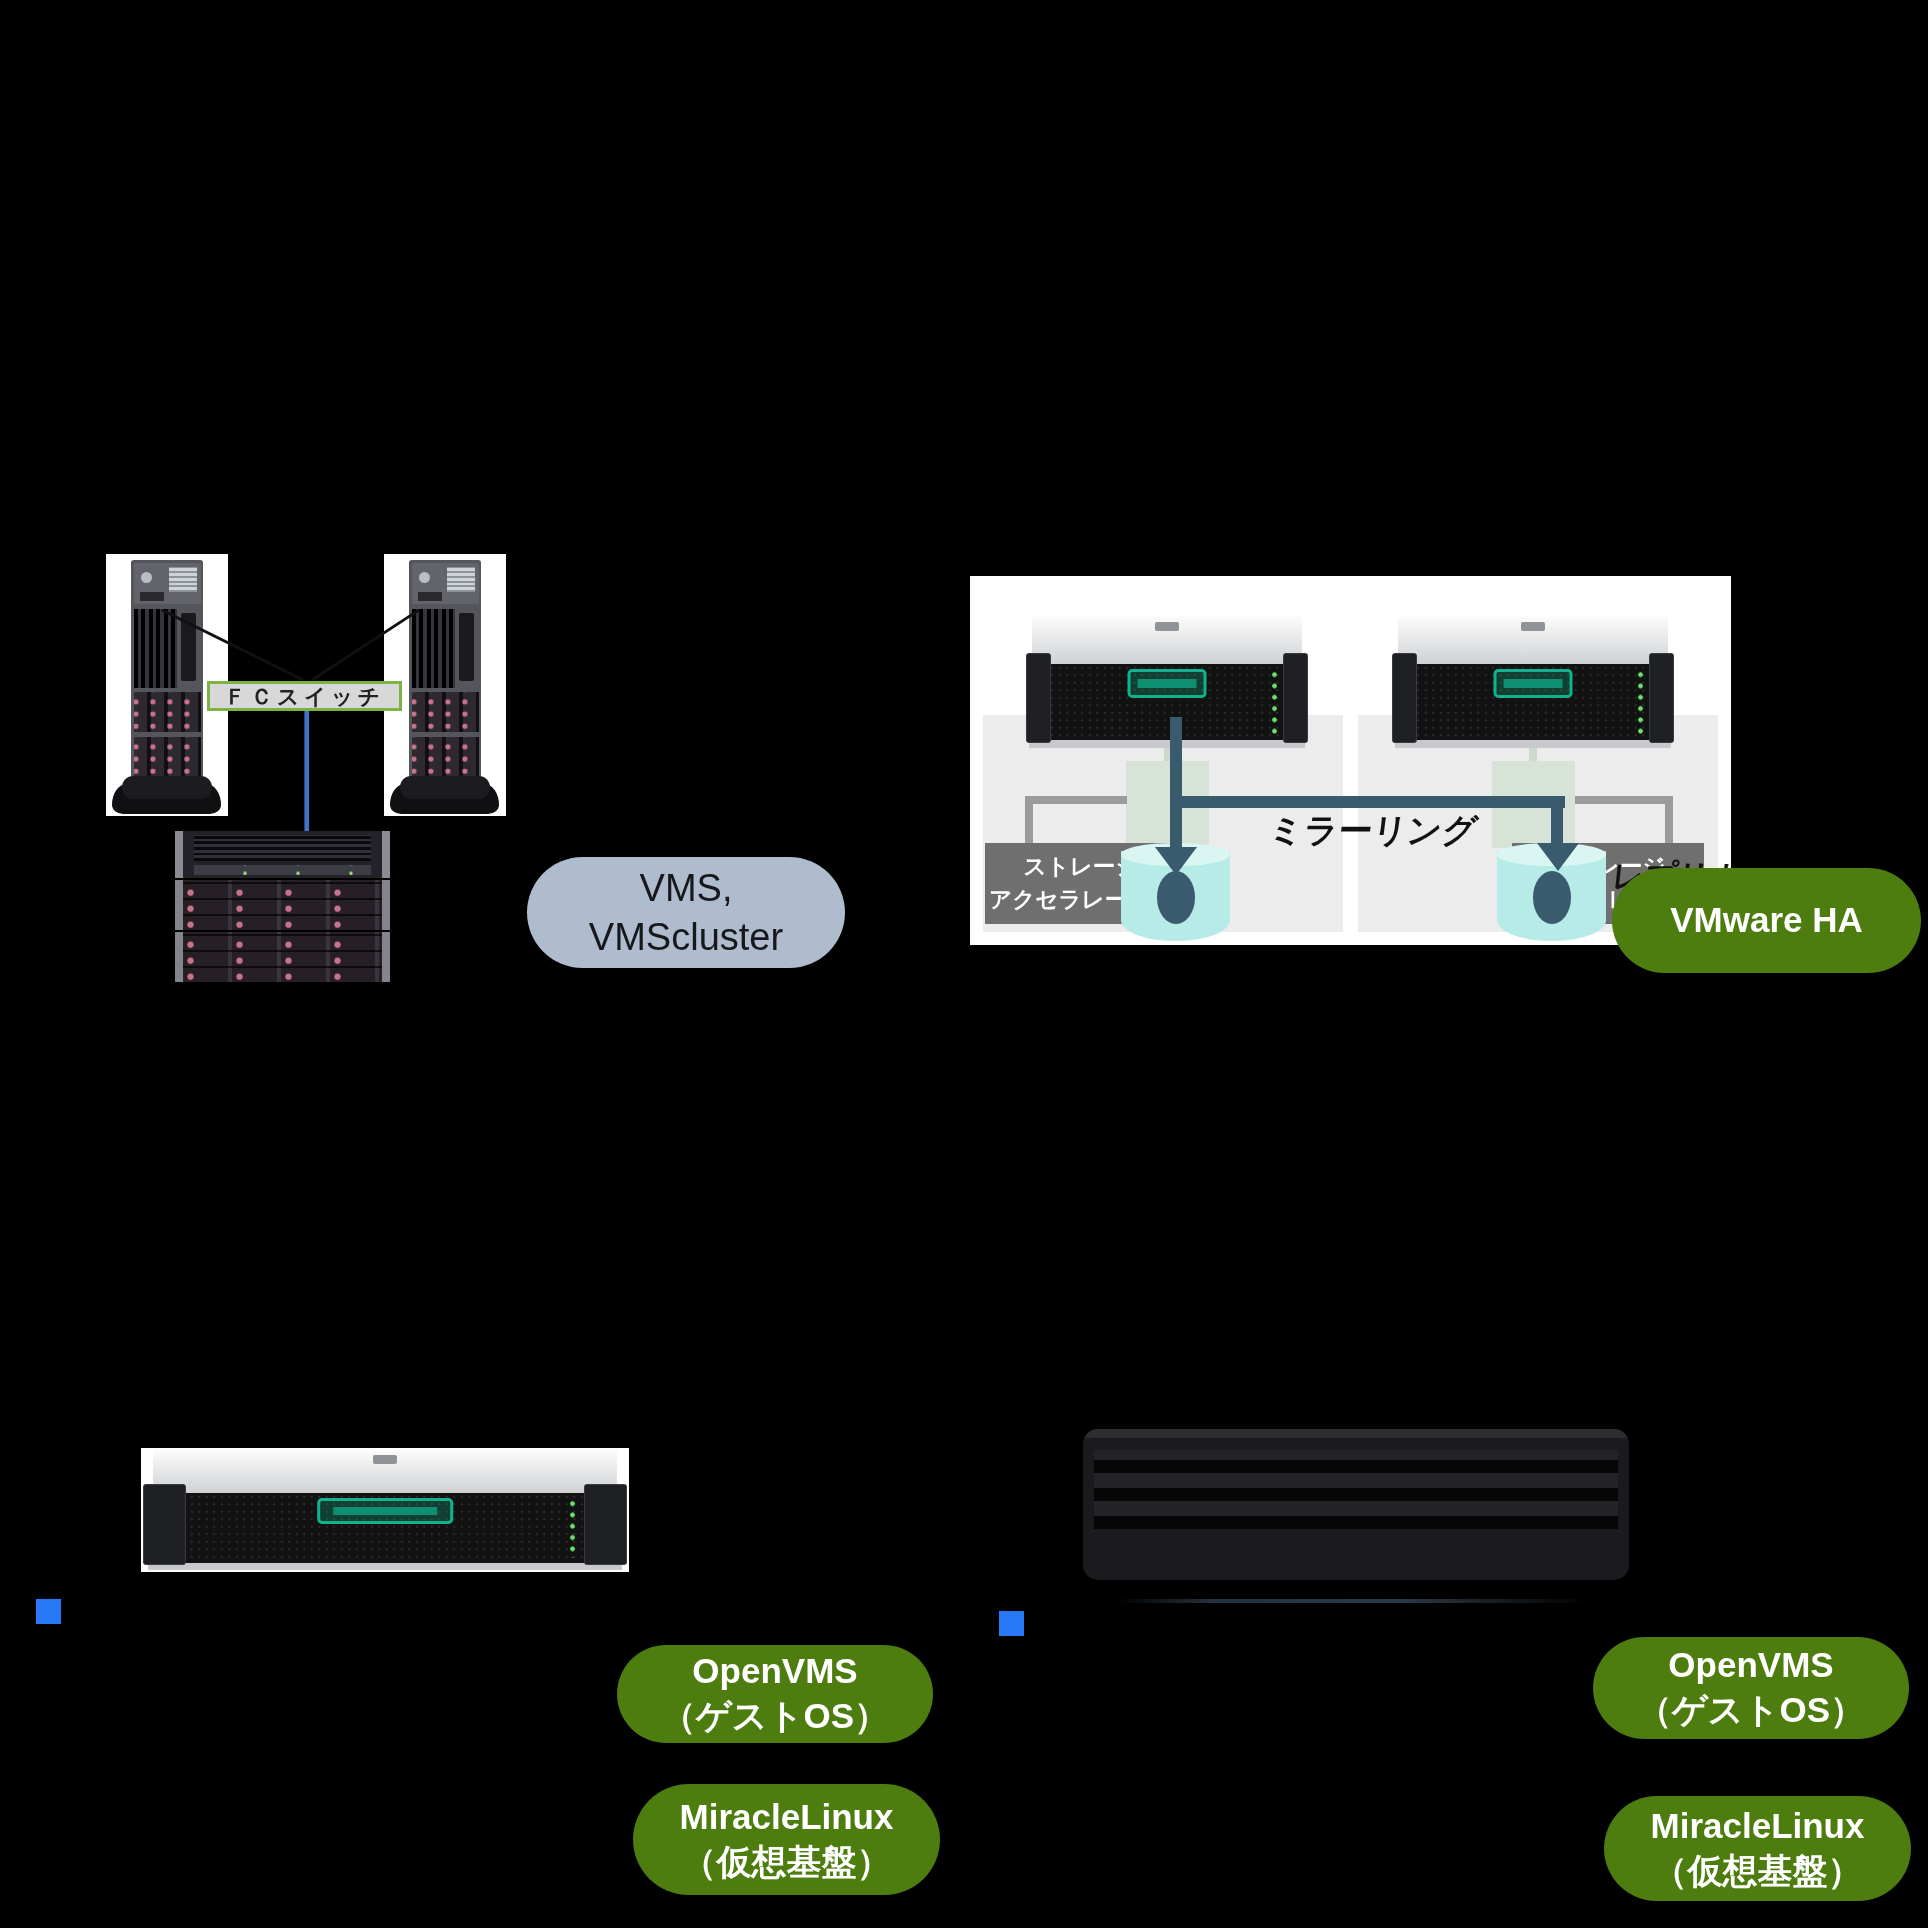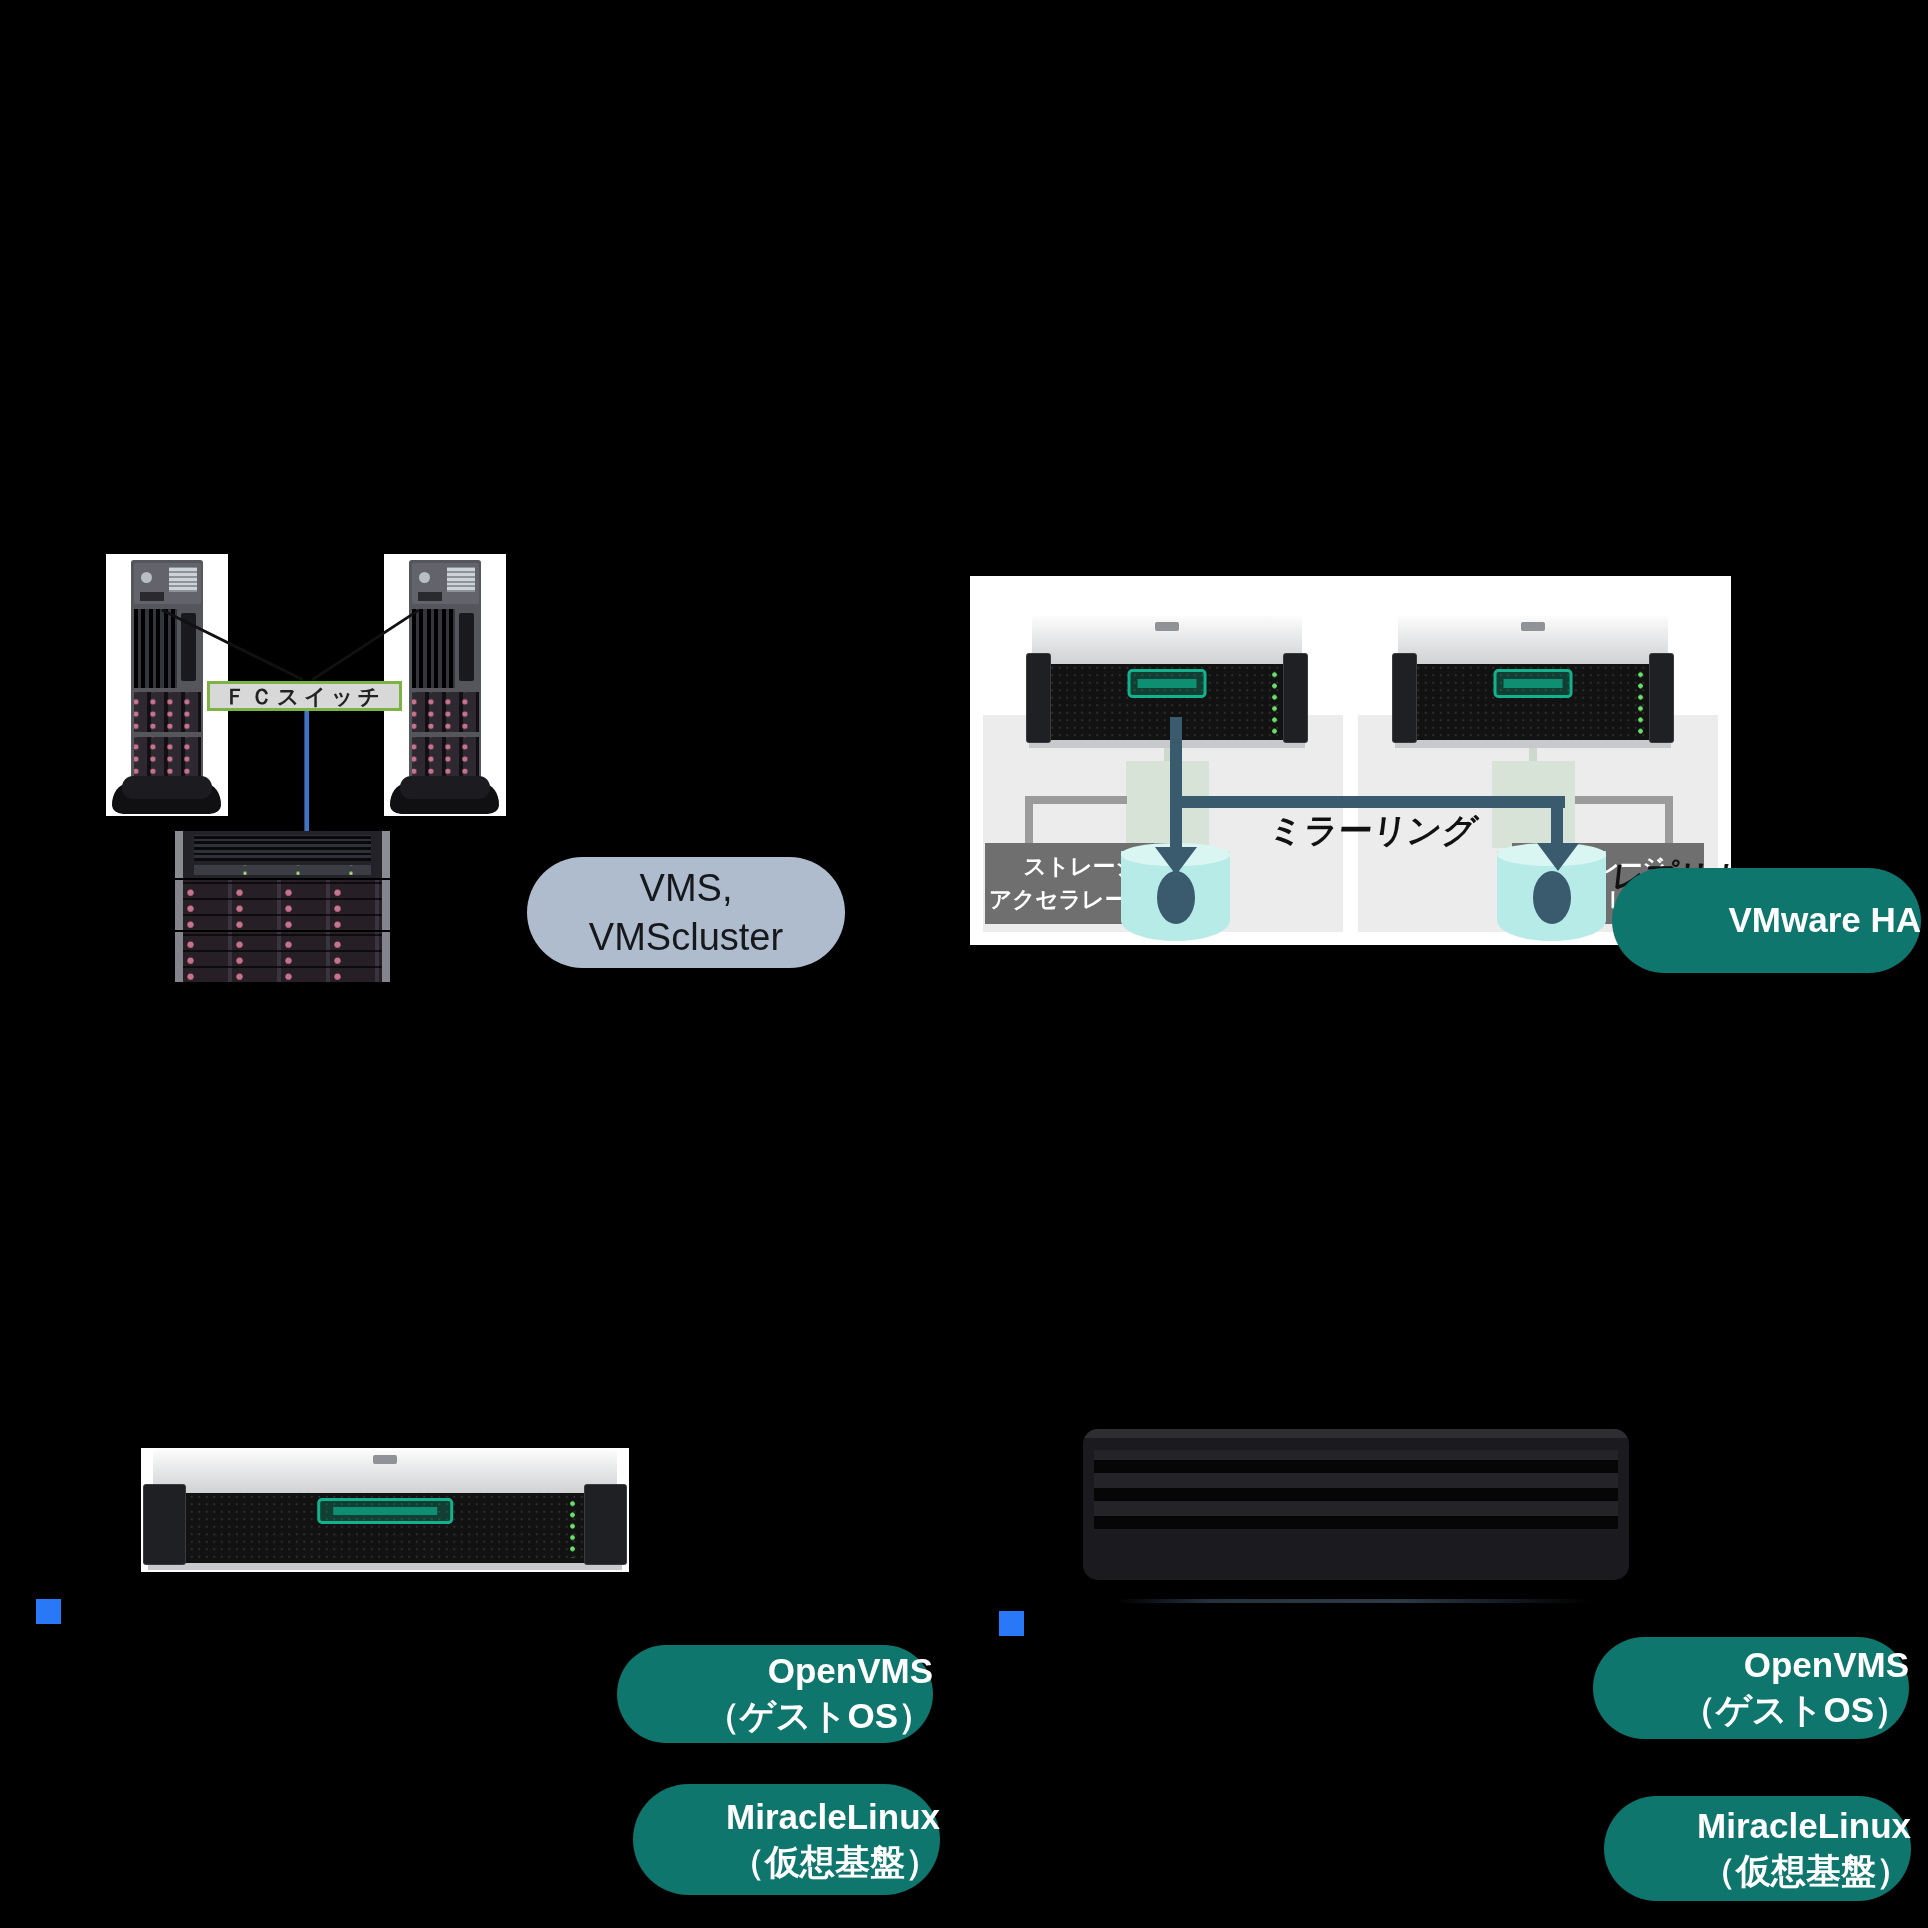--- a/index.html
+++ b/index.html
@@ -16,21 +16,21 @@
   }
   .banner1{left:104px;top:8.5px;width:1484px;height:75px;}
   .banner2{left:121px;top:1221px;width:1490px;height:75px;}
 
   
   .capsule{
     position:absolute;border-radius:941px;display:flex;flex-direction:column;
     align-items:center;justify-content:center;text-align:center;line-height:1.28;
   }
   .capsule.gray{background:#AEBCCE;color:#16181c;font-weight:500;font-size:38px;}
-  .capsule.blue{background:#0f766e;color:#fff;font-weight:bold;font-size:35px;align-items:flex-end;}
+  .capsule.blue{background:#4d7c0f;color:#fff;font-weight:bold;font-size:35px;}
   .cap-vms{left:527px;top:857px;width:318px;height:111px;font-size:37px;text-align:right;}
   .cap-ha{left:1612px;top:868px;width:309px;height:105px;font-size:40px;z-index:9;}
   .cap-bl-os {left:617px;top:1645px;width:316px;height:98px;}
   .cap-bl-mir{left:633px;top:1784px;width:307px;height:111px;}
   .cap-br-os {left:1593px;top:1637px;width:316px;height:102px;}
   .cap-br-mir{left:1604px;top:1796px;width:307px;height:105px;}
 
   
   .img-card{position:absolute;background:#fff;}
   .tower-card{width:122px;height:262px;}

